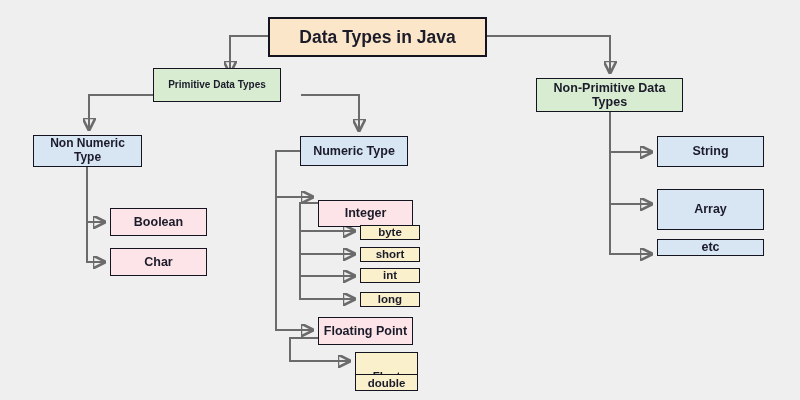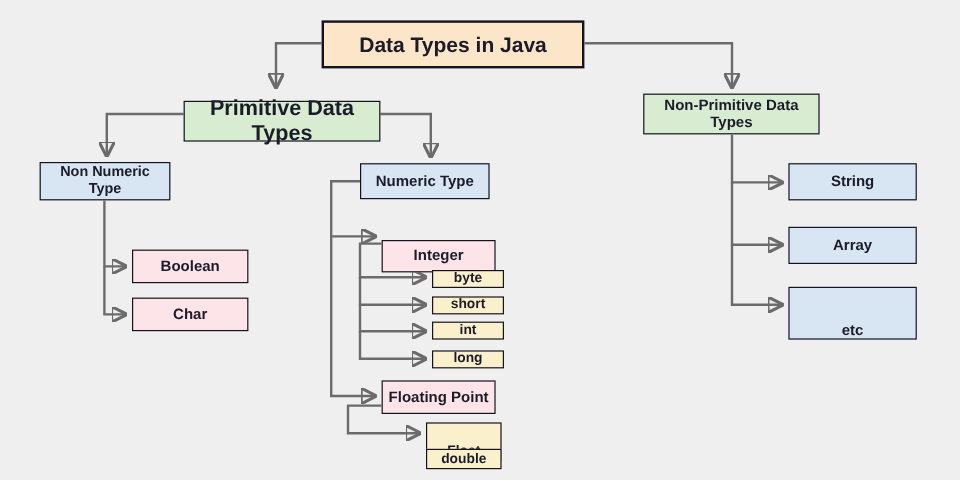--- a/index.html
+++ b/index.html
@@ -17,37 +17,37 @@
     text-align:center;font-weight:bold;color:#1b1b2a;
     border:1.6px solid #141420;line-height:1.15;
   }
   .fill-title{background:#fbe6c9;}
   .fill-cat{background:#d8ecd2;}
   .fill-type{background:#d8e6f4;}
   .fill-sub{background:#fce4e8;}
   .fill-leaf{background:#faf0cc;align-items:flex-end;}
 
   .n-title{left:268px;top:17px;width:219px;height:40px;border-width:2px;font-size:17.5px;}
-  .n-primitive{left:153px;top:84px;width:164px;height:34px;font-size:18px;}
+  .n-primitive{left:153px;top:68px;width:128px;height:34px;font-size:10px;}
   .n-nonprimitive{left:536px;top:78px;width:147px;height:34px;font-size:12.5px;padding:0 14px;}
   .n-nonnumeric{left:33px;top:135px;width:109px;height:32px;font-size:12px;padding:0 10px;}
   .n-numeric{left:300px;top:136px;width:108px;height:30px;font-size:12.5px;}
   .n-boolean{left:110px;top:208px;width:97px;height:28px;font-size:12.5px;}
   .n-char{left:110px;top:248px;width:97px;height:28px;font-size:12.5px;}
   .n-integer{left:318px;top:200px;width:95px;height:27px;font-size:12.5px;}
   .n-floating{left:318px;top:317px;width:95px;height:28px;font-size:12.5px;}
   .n-byte{left:360px;top:225px;width:60px;height:15px;font-size:11.5px;}
   .n-short{left:360px;top:247px;width:60px;height:15px;font-size:11.5px;}
   .n-int{left:360px;top:268px;width:60px;height:15px;font-size:11.5px;}
   .n-long{left:360px;top:292px;width:60px;height:15px;font-size:11.5px;}
   .n-float{left:355px;top:352px;width:63px;height:32px;font-size:11.5px;}
   .n-double{left:355px;top:374px;width:63px;height:17px;font-size:11.5px;}
   .n-string{left:657px;top:136px;width:107px;height:31px;font-size:12.5px;}
-  .n-array{left:657px;top:189px;width:107px;height:31px;font-size:12.5px;}
-  .n-etc{left:657px;top:239px;width:107px;height:44px;font-size:12.5px;align-items:flex-end;}
+  .n-array{left:657px;top:189px;width:107px;height:41px;font-size:12.5px;}
+  .n-etc{left:657px;top:239px;width:107px;height:17px;font-size:12.5px;}
 </style>
 </head>
 <body>
 
 <div class="canvas">
 
   <svg class="edges" viewBox="0 0 800 400" xmlns="http://www.w3.org/2000/svg">
     <defs>
       <marker id="arrow" viewBox="0 0 10 10" refX="8.5" refY="5" markerWidth="6.5" markerHeight="6.5" orient="auto-start-reverse">
         <path d="M0,0 L10,5 L0,10 z" fill="#111111"></path>

